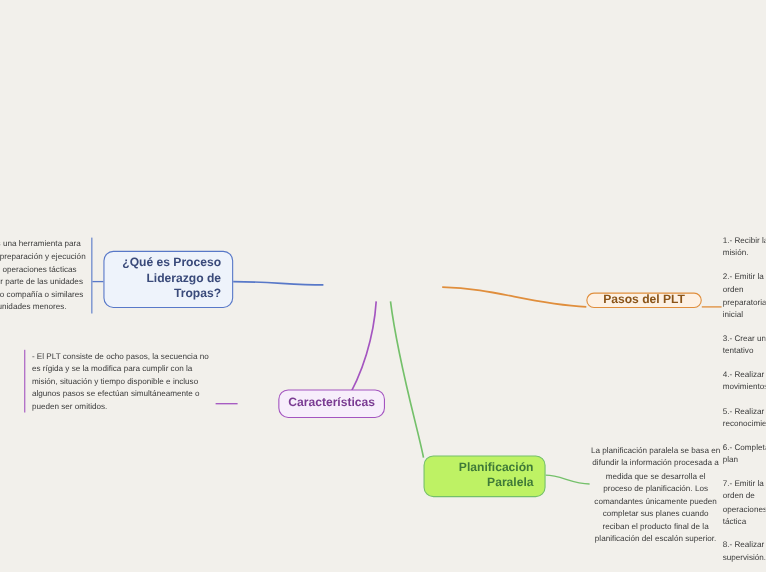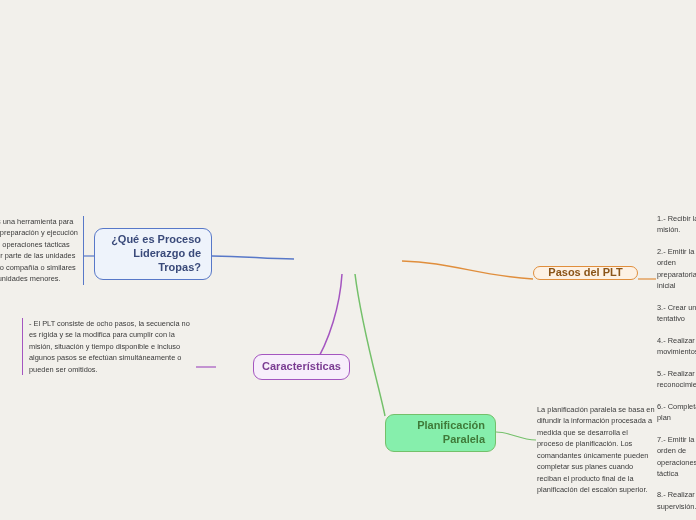--- a/index.html
+++ b/index.html
@@ -60,21 +60,21 @@
     color: #8a5418;
     font-size: 11px;
   }
   .node-purple {
     background: #f7eefb;
     border: 1.6px solid #a455c0;
     color: #7a3b92;
     font-size: 11px;
   }
   .node-green {
-    background: #86efac;
+    background: #bef264;
     border: 1.6px solid #74c06a;
     color: #3f7a38;
     font-size: 11px;
   }
   .note {
     position: absolute;
     font-size: 7.4px;
     line-height: 1.55;
     color: #3a3a3a;
     box-sizing: border-box;
@@ -94,21 +94,21 @@
     border-left: 1.4px solid #a455c0;
     padding-left: 6px;
   }
   .note-right {
     text-align: left;
   }
   .note-right .step {
     margin: 0 0 10px 0;
   }
   .note-green {
-    text-align: left;
+    text-align: center;
   }
   .node-central { }
 </style>
 </head>
 <body>
 
 <div id="canvas">
 
   <svg class="links" viewBox="0 0 696 520">
 

